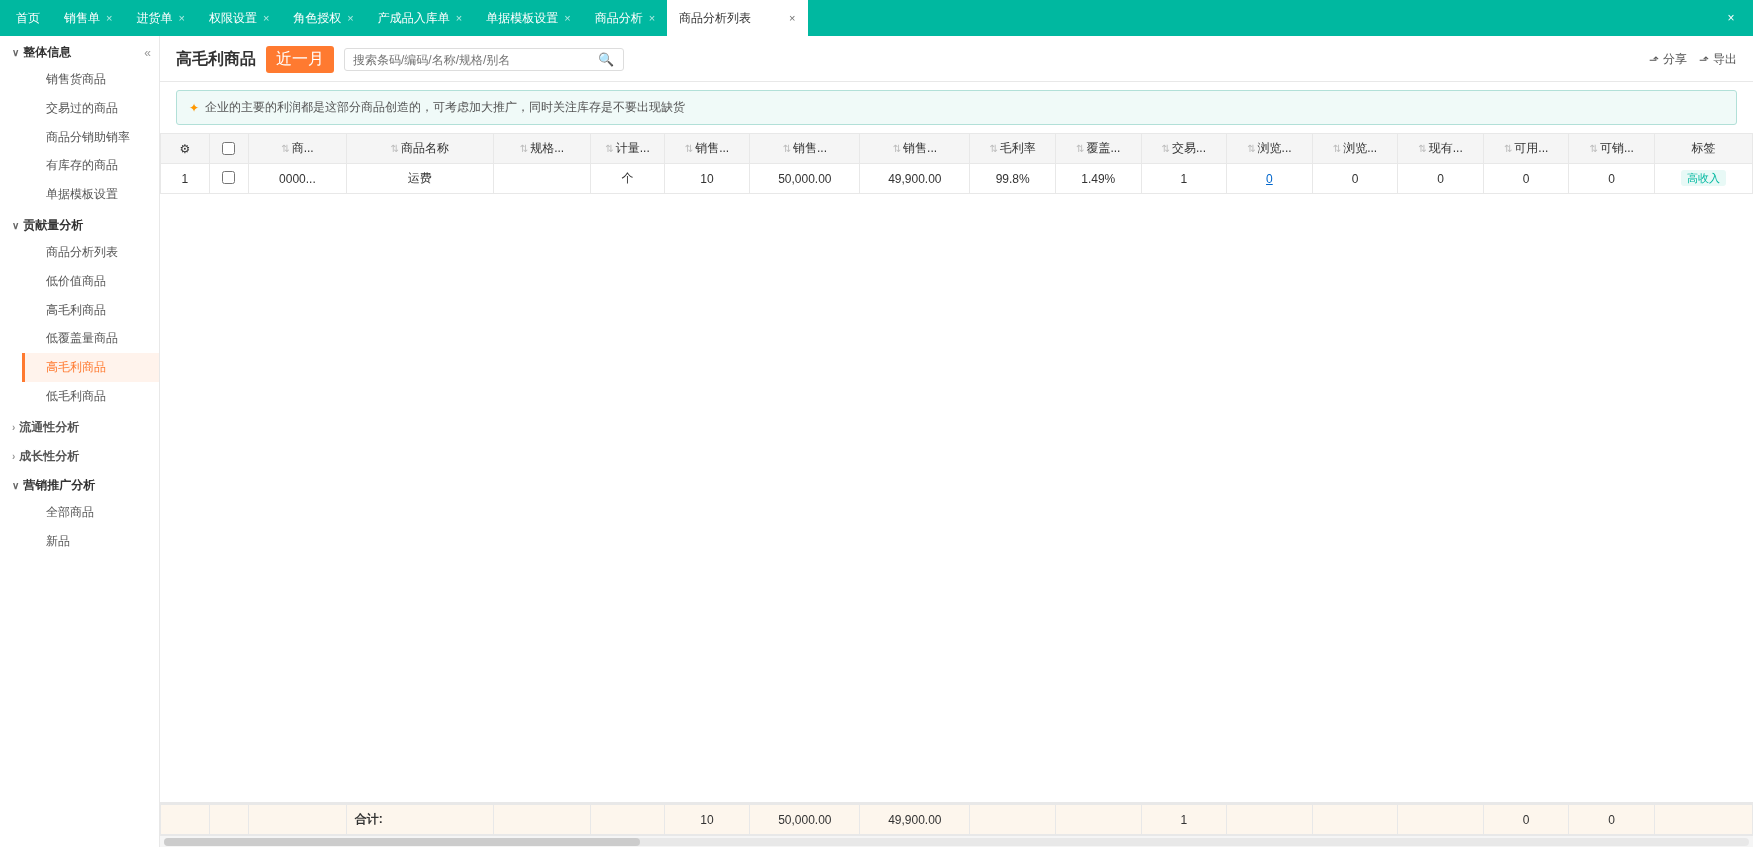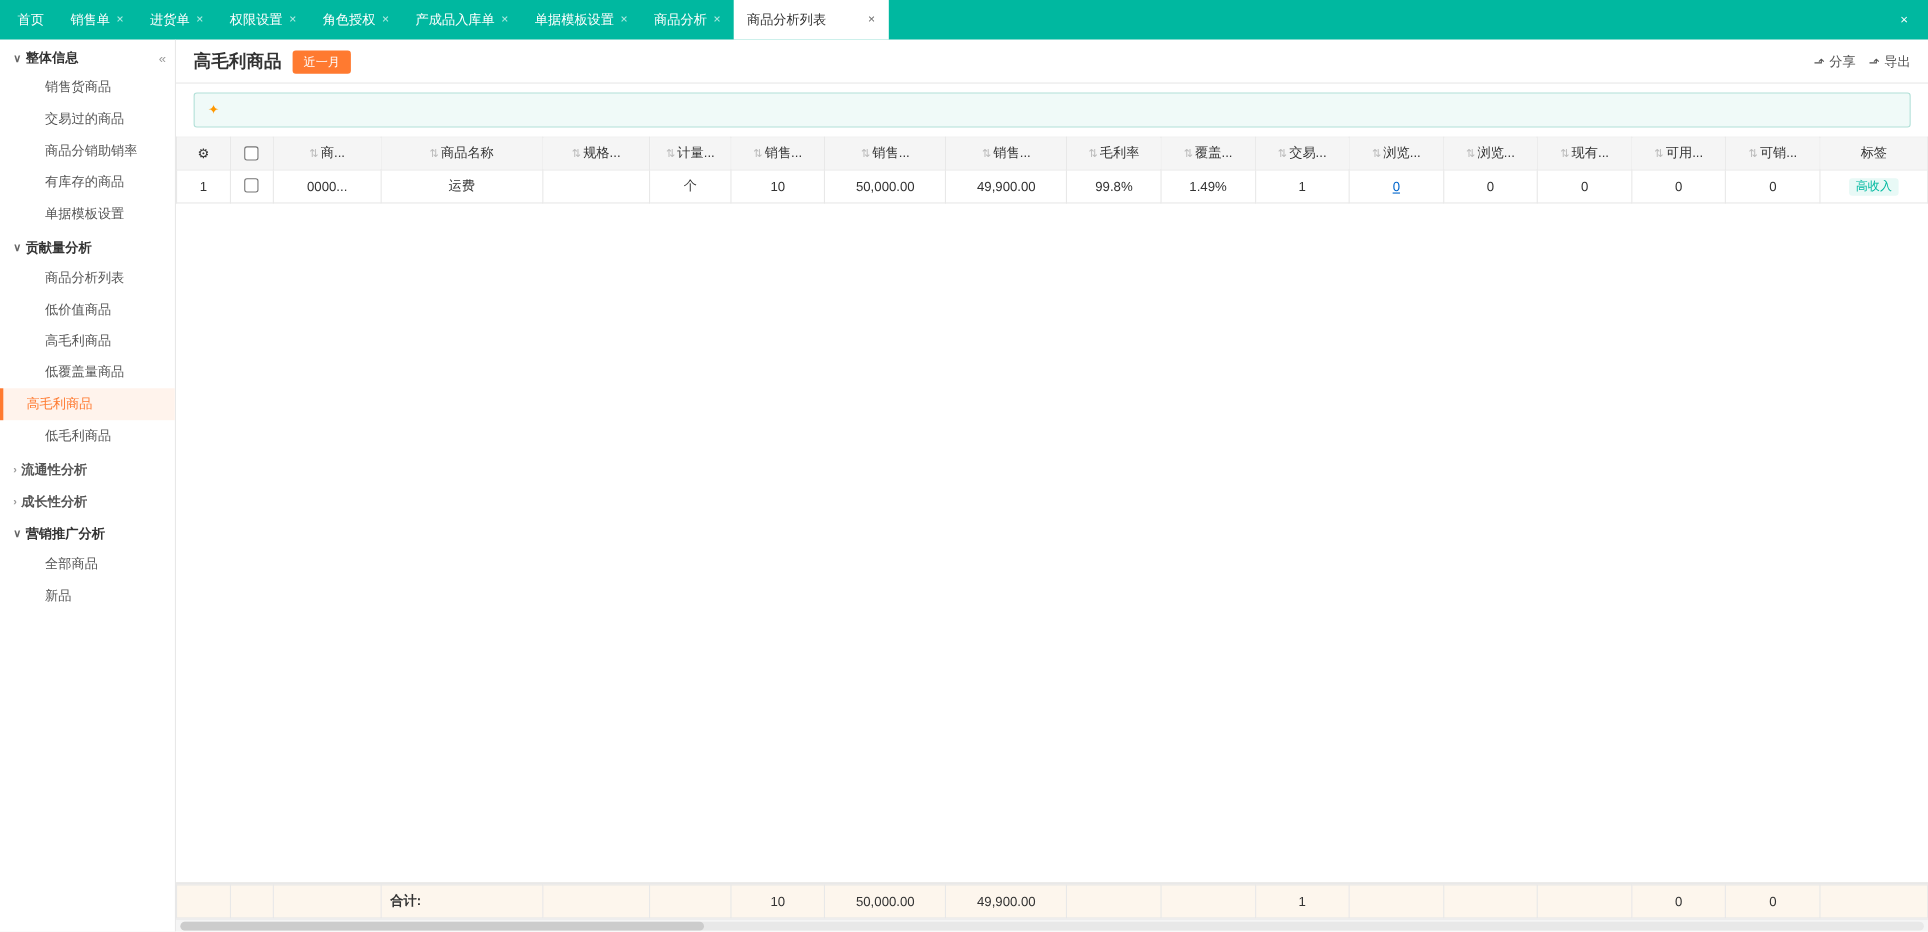--- a/index.html
+++ b/index.html
@@ -77,25 +77,26 @@
       padding: 8px 12px 4px 12px;
       color: #333;
       font-weight: bold;
       font-size: 12px;
       display: flex;
       align-items: center;
       gap: 4px;
     }
     .sidebar-group-header .arrow { font-size: 10px; color: #666; }
     .sidebar-item {
-      padding: 6px 12px 6px 41px;
+      padding: 6px 12px 6px 24px;
       cursor: pointer;
       color: #555;
       font-size: 12px;
       line-height: 1.4;
+      margin-left: 22px;
     }
     .sidebar-item.active {
       background: #fff3ec;
       color: #ff7a30;
       border-left: 3px solid #ff7a30;
       padding-left: 21px;
     }
     .sidebar-group-header.collapsed-group { color: #555; cursor: pointer; }
     .sidebar-group-header.collapsed-group .arrow { color: #999; }
 
@@ -122,21 +123,21 @@
       font-weight: bold;
       color: #333;
     }
     .filter-btn {
       background: #ff7a30;
       color: #fff;
       border: none;
       border-radius: 3px;
       padding: 3px 10px;
       cursor: pointer;
-      font-size: 11px;
+      font-size: 16px;
       font-family: Liberation Mono, monospace;
     }
     .search-box {
       display: flex;
       align-items: center;
       border: 1px solid #ddd;
       border-radius: 3px;
       padding: 3px 8px;
       flex: 1;
       max-width: 280px;
@@ -408,34 +409,39 @@
     <div class="sidebar-item">
       <span>新品</span>
     </div>
   </div>
 
   <div class="content-area">
 
     <div class="content-header">
       <span class="content-title">高毛利商品</span>
       <button class="filter-btn">近一月</button>
+      <div class="search-box">
+        <input type="text" placeholder="搜索条码/编码/名称/规格/别名" style="">
+        <span class="search-icon">🔍</span>
+      </div>
       <div class="header-actions">
         <div class="action-btn">
           <span>⬏</span>
           <span>分享</span>
         </div>
         <div class="action-btn">
           <span>⬏</span>
           <span>导出</span>
         </div>
       </div>
     </div>
 
     <div class="alert-banner">
       <span class="alert-icon">✦</span>
+      <span>企业的主要的利润都是这部分商品创造的，可考虑加大推广，同时关注库存是不要出现缺货</span>
     </div>
 
     <div class="table-wrapper">
       <table>
         <thead>
           <tr>
             <th class="col-num">
               <div class="col-header">
                   <span>⚙</span>
                 </div>

